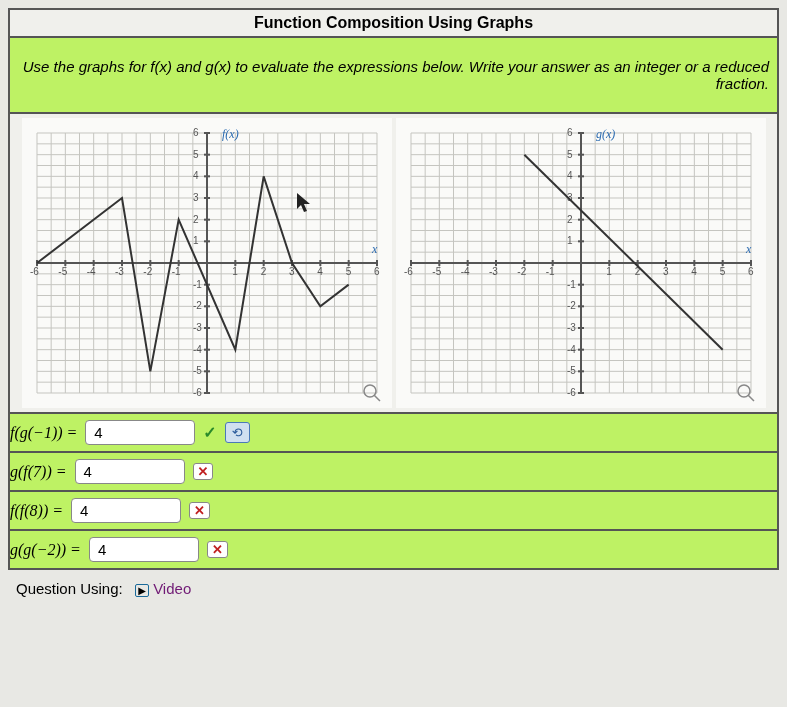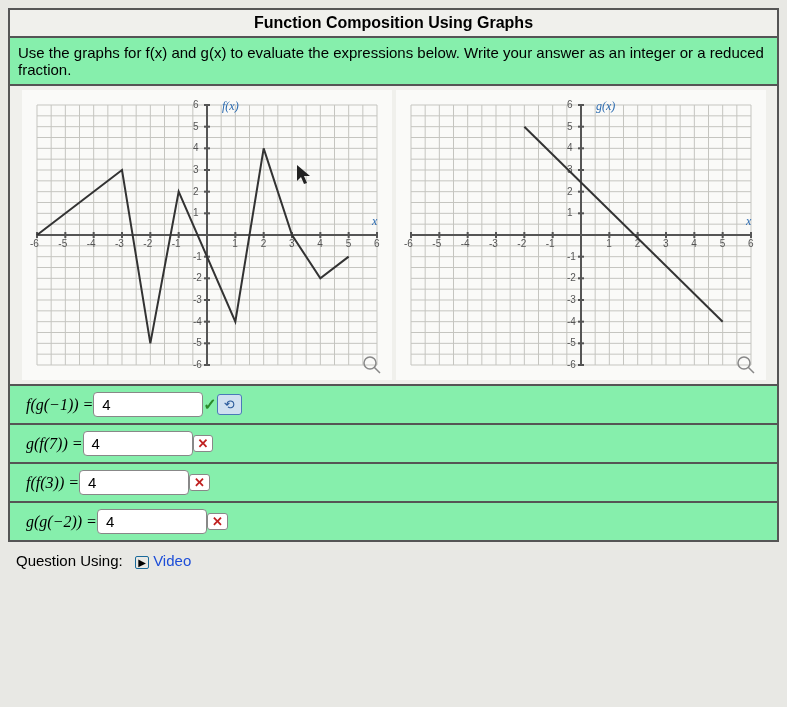--- a/index.html
+++ b/index.html
@@ -4,52 +4,55 @@
 <style>
   * { box-sizing: border-box; margin: 0; padding: 0; }
   body {
     background: #e8e8e4;
     font-family: 'Segoe UI', Tahoma, sans-serif;
     padding: 8px;
     width: 787px;
   }
   .outer-table {
     border: 2px solid #555;
-    background: #86efac;
+    background: #bef264;
     width: 100%;
   }
   .title-cell {
     text-align: center;
     font-weight: bold;
     font-size: 16px;
     padding: 4px;
     border-bottom: 2px solid #555;
     background: #f0f0ec;
   }
   .instruction-cell {
+    font-style: italic;
     font-size: 15px;
-    padding: 6px 8px;
+    padding: 20px 8px;
     border-bottom: 2px solid #555;
+    text-align: right;
   }
   .graphs-cell {
     padding: 4px;
     border-bottom: 2px solid #555;
     background: #f0f0ec;
   }
   .graph-container {
     display: flex;
     gap: 4px;
     justify-content: center;
   }
   .answer-row {
-    padding: 6px 16px;
+    padding: 6px 0;
     border-bottom: 2px solid #555;
     font-size: 16px;
     display: flex;
     align-items: center;
+    gap: 8px;
   }
   .answer-row:last-of-type { border-bottom: none; align-items: center; }
   .expr { font-family: 'Cambria Math', serif; font-style: italic; }
   .input-box {
     border: 1px solid #888;
     border-radius: 4px;
     background: #fff;
     padding: 3px 8px;
     min-width: 110px;
     font-size: 15px;
@@ -63,21 +66,21 @@
     background: #d0e0f0;
     border-radius: 3px;
     padding: 2px 6px;
     color: #2a5a9a;
     font-size: 13px;
   }
   .help-row {
     padding: 10px 8px;
     font-size: 15px;
   }
-  .video-link { color: #1d4ed8; }
+  .video-link { color: #701a75; }
   .video-icon { border:1px solid #1a6a9a; font-size:10px; padding:0 2px; border-radius:2px; }
   svg.graph { background:#fafaf8; }
   .grid-line { stroke:#c5c5c0; stroke-width:1; }
   .axis-line { stroke:#555; stroke-width:2; }
   .tick-text { font-size:10px; fill:#555; font-family:sans-serif;}
   .func-label {font-size:12px; fill:#2a6ab0; font-style:italic; font-family:serif;}
   .plot-line { stroke:#333; stroke-width:2; fill:none;}
   .cursor-arrow { fill:#222; }
   .mag-icon { fill:none; stroke:#888; stroke-width:1.5;}
 </style>
@@ -327,21 +330,21 @@
     <span class="retry-btn">⟲</span>
   </div>
 
   <div class="answer-row">
     <span class="expr">g(f(7)) =</span>
     <span class="input-box">4</span>
     <span class="mark-x">✕</span>
   </div>
 
   <div class="answer-row">
-    <span class="expr">f(f(3)) =</span>
+    <span class="expr">f(f(8)) =</span>
     <span class="input-box">4</span>
     <span class="mark-x">✕</span>
   </div>
 
   <div class="answer-row">
     <span class="expr">g(g(−2)) =</span>
     <span class="input-box">4</span>
     <span class="mark-x">✕</span>
   </div>
 

